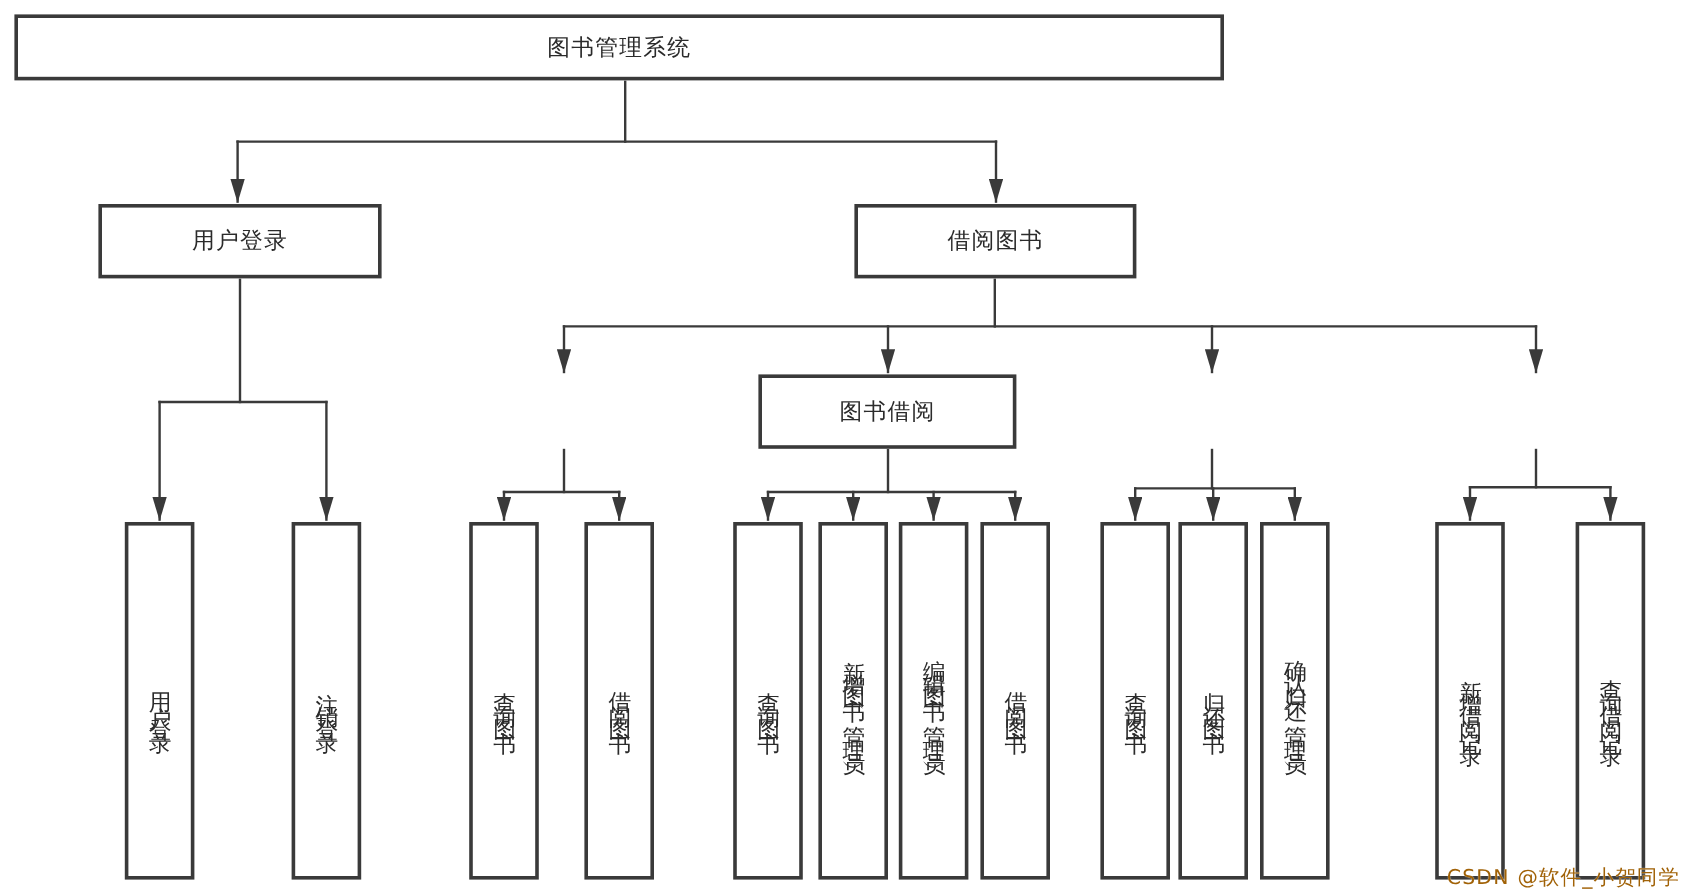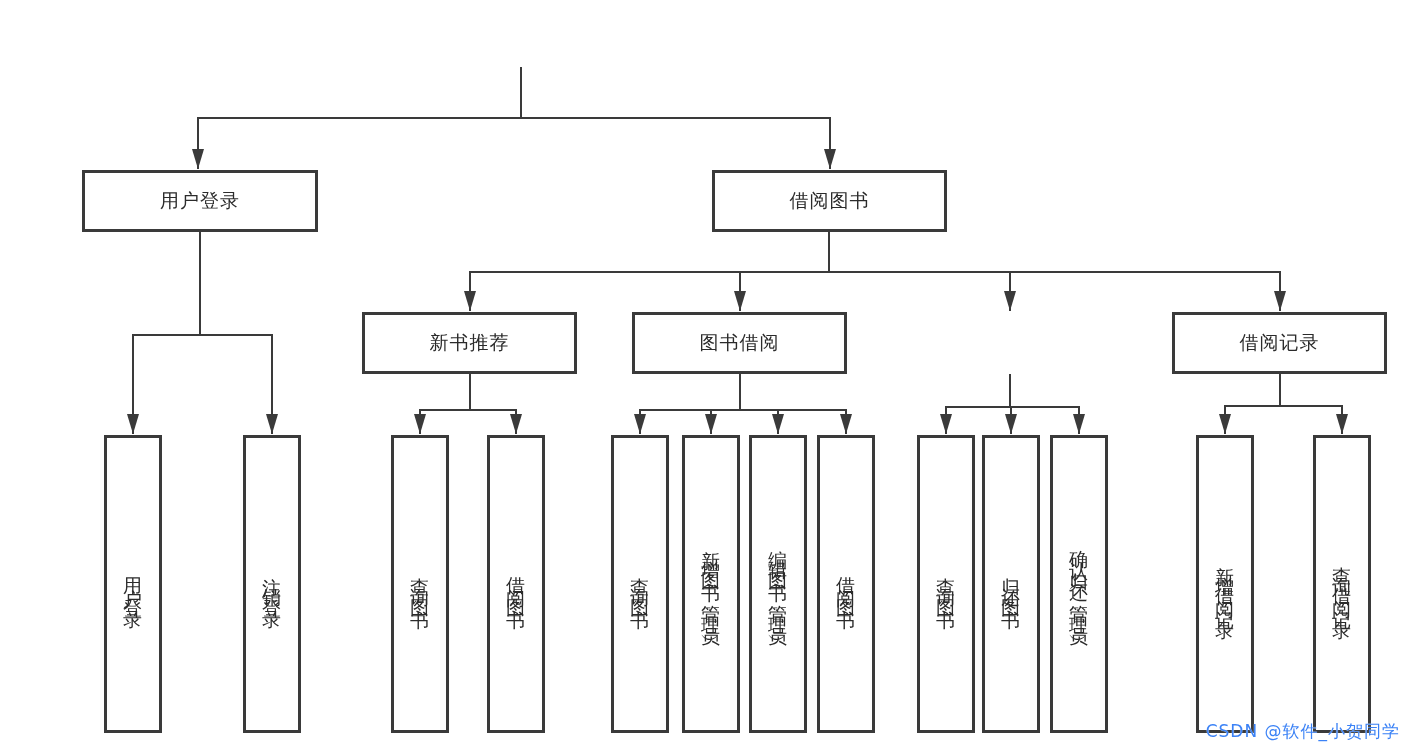--- a/index.html
+++ b/index.html
@@ -54,21 +54,21 @@
     text-orientation: mixed;
     letter-spacing: 11px;
     line-height: 1;
     white-space: nowrap;
   }
   .watermark {
     position: absolute;
     right: 5px;
     bottom: 4px;
     font-size: 17px;
-    color: #3b82f6;
+    color: #a16207;
     letter-spacing: 1px;
     z-index: 5;
     text-shadow: 0 0 1px #ffffff;
   }
 </style>
 </head>
 <body>
 
 <div class="canvas">
 
@@ -115,36 +115,33 @@
       <line x1="1011" y1="406" x2="1011" y2="434" marker-end="url(#arrow)"></line>
       <line x1="1079" y1="406" x2="1079" y2="434" marker-end="url(#arrow)"></line>
 
       <line x1="1280" y1="374" x2="1280" y2="407"></line>
       <line x1="1224" y1="406" x2="1343" y2="406"></line>
       <line x1="1225" y1="405" x2="1225" y2="434" marker-end="url(#arrow)"></line>
       <line x1="1342" y1="405" x2="1342" y2="434" marker-end="url(#arrow)"></line>
     </g>
   </svg>
 
+  <div class="box hbox root">
+    <span>图书管理系统</span>
+  </div>
 
   <div class="box hbox lvl2" style="left:82px;">
     <span>用户登录</span>
   </div>
   <div class="box hbox lvl2" style="left:712px; width:235px;">
     <span>借阅图书</span>
   </div>
 
-  <div class="box hbox lvl3" style="left:362px;">
-    <span>新书推荐</span>
-  </div>
   <div class="box hbox lvl3" style="left:632px;align-items:center;">
     <span>图书借阅</span>
-  </div>
-  <div class="box hbox lvl3" style="left:1172px;">
-    <span>借阅记录</span>
   </div>
 
   <div class="box leaf" style="left:104px;">
     <span class="vtext">用户登录</span>
   </div>
   <div class="box leaf" style="left:243px;">
     <span class="vtext">注销登录</span>
   </div>
 
   <div class="box leaf" style="left:391px;">

